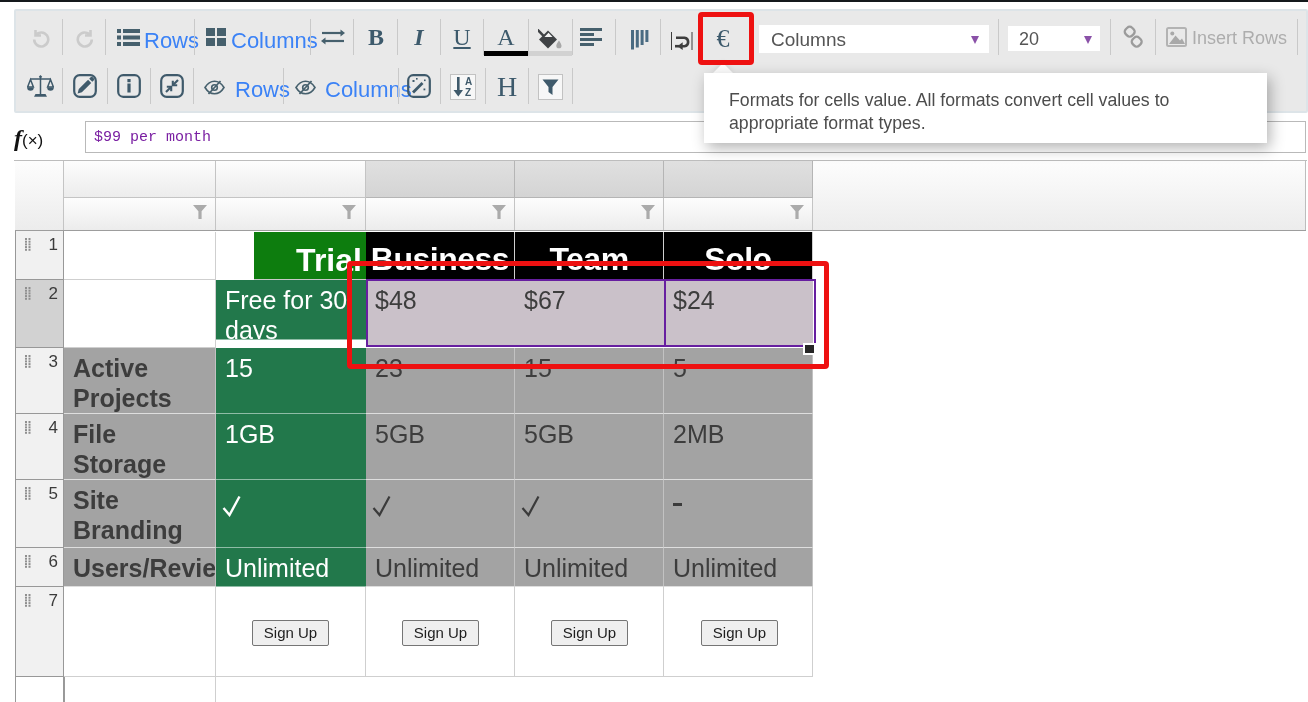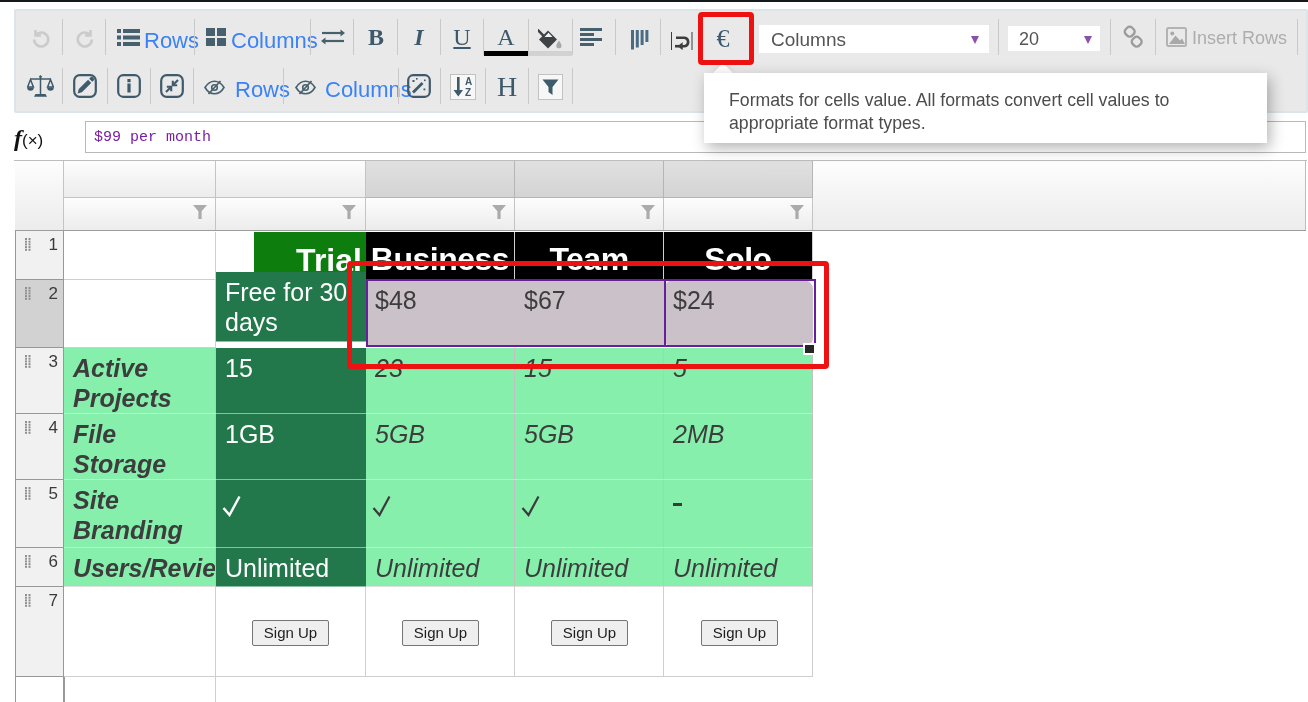--- a/index.html
+++ b/index.html
@@ -9,21 +9,21 @@
 .sep1 { position:absolute; width:1px; height:36px; top:19px; background:#c9c9c9; }
 .sep2 { position:absolute; width:1px; height:36px; top:68px; background:#c9c9c9; }
 .tbtxt { position:absolute; font-size:22px; color:#3b82f6; top:28px; }
 .hdr { position:absolute; background:linear-gradient(#fdfdfd,#ececec); border-right:1px solid #c4c4c4; border-bottom:1px solid #c4c4c4; }
 .hdrsel { position:absolute; background:linear-gradient(#e0e0e0,#d4d4d4); border-right:1px solid #b5b5b5; border-bottom:1px solid #b5b5b5; }
 .rowh { position:absolute; left:15px; width:49px; background:#f1f1f1; border:1px solid #989898; border-top:none; }
 .rownum { position:absolute; right:5px; top:4px; font-size:17px; color:#3b3b3b; }
 .dots { position:absolute; left:9px; top:7px; width:1.6px; height:1.6px; background:#8f8f8f;
   box-shadow: 3.5px 0 #8f8f8f, 0 2.7px #8f8f8f, 3.5px 2.7px #8f8f8f, 0 5.4px #8f8f8f, 3.5px 5.4px #8f8f8f, 0 8.1px #8f8f8f, 3.5px 8.1px #8f8f8f, 0 10.8px #8f8f8f, 3.5px 10.8px #8f8f8f; }
 .cell { position:absolute; font-size:25px; line-height:30px; color:#3d3d3d; padding:5px 0 0 9px; overflow:hidden; }
-.gray { background:#86efac; border-right:1px solid #c2c2c2; border-bottom:1px solid #dedede;font-style:italic; }
+.gray { background:#a3a3a3; border-right:1px solid #c2c2c2; border-bottom:1px solid #dedede; }
 .green { background:#22784b; color:#fff; border-bottom:1px solid #8fbca6; }
 .bold { font-weight:bold; }
 .white { background:#fff; border-right:1px solid #cfcfcf; border-bottom:1px solid #cfcfcf; }
 .sel { background:#cac1c9; }
 .blackhdr { position:absolute; background:#000; color:#fff; font-weight:bold; font-size:32px; letter-spacing:-0.5px; text-align:center; border-right:1px solid #cfcfcf; overflow:hidden; line-height:54px; }
 .signup { position:absolute; width:77px; height:26px; background:#efefef; border:1px solid #757575; border-radius:2px; font-size:15px; color:#1d1d1d; text-align:center; line-height:24px; }
 .funnel { position:absolute; }
 </style>
 </head>
 <body>
@@ -327,24 +327,24 @@
       </div>
 <div class="rowh" style="top:677px; height:26px; background:#fff;"></div>
 
 <div class="cell white" style="left:64px; top:232px; width:152px; height:48px;"></div>
 <div class="abs" style="left:216px; top:232px; width:150px; height:48px; background:#0d7d0e; color:#fff; font-weight:bold; font-size:32px; text-align:center; line-height:56px; border-bottom:1px solid #c9c9c9; overflow:hidden;margin-left:38px;">Trial</div>
 <div class="blackhdr" style="left:366px; top:232px; width:149px; height:52px;">Business</div>
 <div class="blackhdr" style="left:515px; top:232px; width:149px; height:48px;">Team</div>
 <div class="blackhdr" style="left:664px; top:232px; width:149px; height:48px;">Solo</div>
 
 <div class="cell white" style="left:64px; top:280px; width:152px; height:68px;"></div>
-<div class="cell green" style="left:216px; top:272px; width:150px; height:70px;">Free for 30<br>days</div>
+<div class="cell green" style="left:216px; top:280px; width:150px; height:60px;">Free for 30<br>days</div>
 <div class="cell sel" style="left:366px; top:280px; width:149px; height:67px;">$48</div>
 <div class="cell sel" style="left:515px; top:280px; width:149px; height:67px;">$67</div>
-<div class="cell sel" style="left:664px; top:280px; width:149px; height:67px;border-radius:9px;">$24</div>
+<div class="cell sel" style="left:664px; top:280px; width:149px; height:67px;">$24</div>
 
 <div class="cell gray bold" style="left:64px; top:348px; width:152px; height:66px;">Active<br>Projects</div>
 <div class="cell green" style="left:216px; top:348px; width:150px; height:66px;">15</div>
 <div class="cell gray" style="left:366px; top:348px; width:149px; height:66px;">23</div>
 <div class="cell gray" style="left:515px; top:348px; width:149px; height:66px;">15</div>
 <div class="cell gray" style="left:664px; top:348px; width:149px; height:66px;">5</div>
 
 <div class="cell gray bold" style="left:64px; top:414px; width:152px; height:66px;">File<br>Storage</div>
 <div class="cell green" style="left:216px; top:414px; width:150px; height:66px;">1GB</div>
 <div class="cell gray" style="left:366px; top:414px; width:149px; height:66px;">5GB</div>

